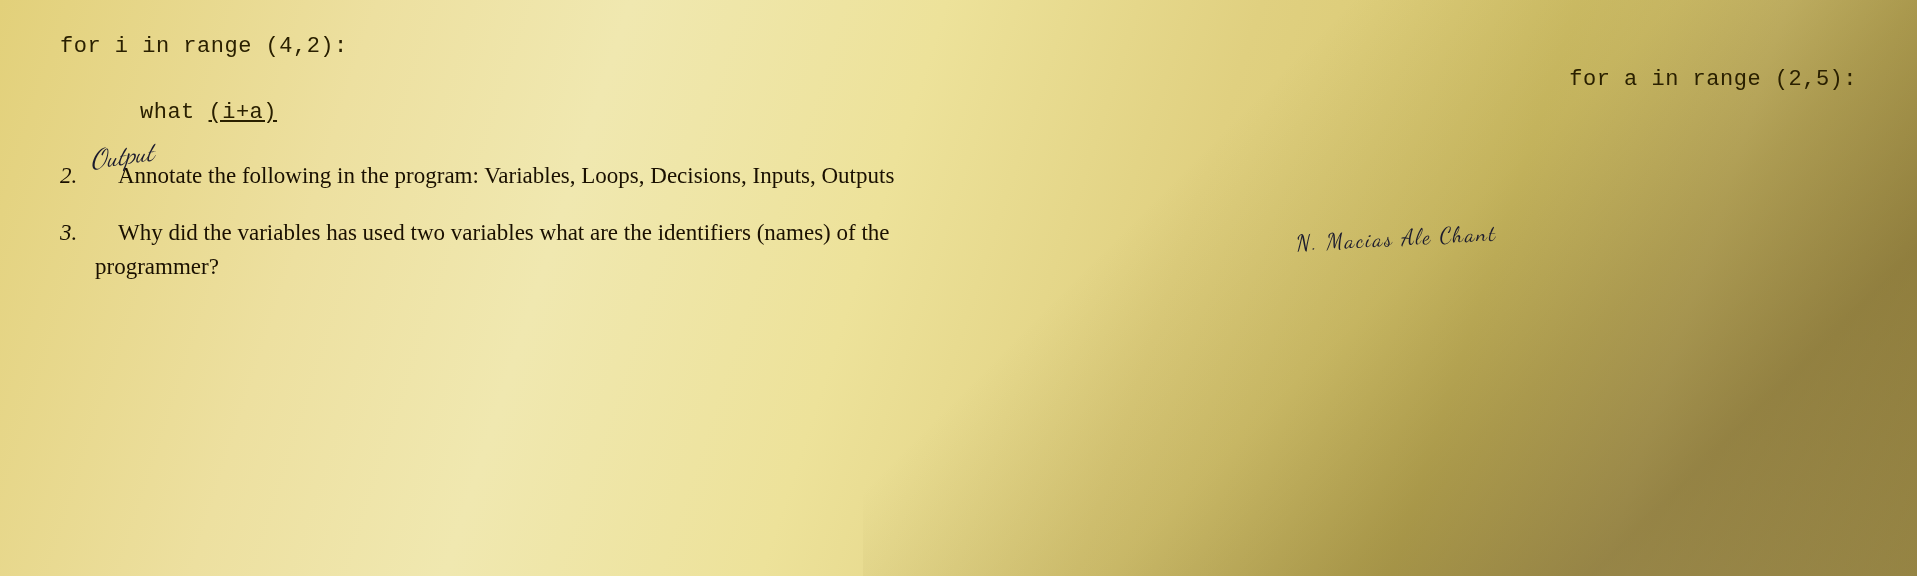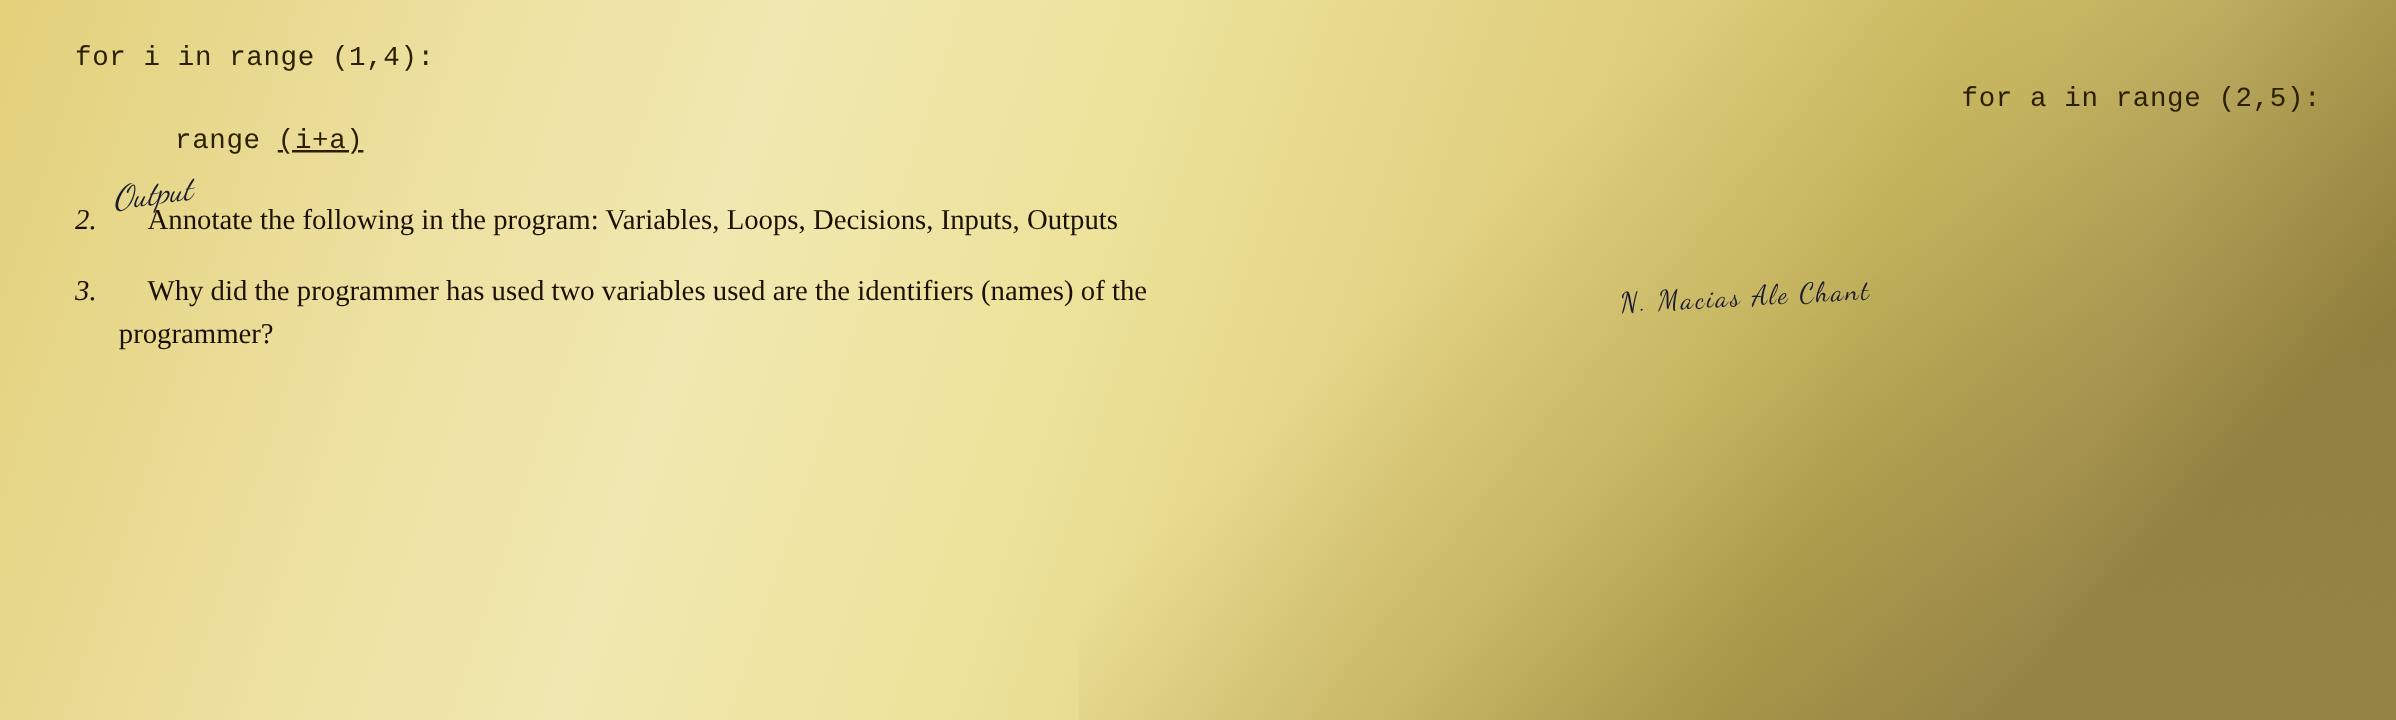--- a/index.html
+++ b/index.html
@@ -140,37 +140,37 @@
   </style>
 </head>
 <body>
 
 <div class="paper">
   <div class="shadow-overlay"></div>
 
   <div class="content">
 
     <div class="code-block">
-      <div class="code-line">for i in range (1,4):</div>
+      <div class="code-line">for i in range (4,2):</div>
       <div class="code-line indent-1">  for a in range (2,5):</div>
       <div class="code-line indent-2">
-        <span>range </span><span class="underline-text">(i+a)</span>
+        <span>what </span><span class="underline-text">(i+a)</span>
       </div>
     </div>
 
     <div class="handwritten-output">Output</div>
 
     <div class="handwritten-signature">N. Macias  Ale Chant</div>
 
     <div class="question question-2">
       <span class="question-number">2.</span>
       <span class="q-indent">Annotate the following in the program: Variables, Loops, Decisions, Inputs, Outputs</span>
     </div>
 
     <div class="question question-3">
       <span class="question-number">3.</span>
-      <span class="q-indent">Why did the programmer has used two variables used are the identifiers (names) of the</span>
+      <span class="q-indent">Why did the variables has used two variables what are the identifiers (names) of the</span>
       <br>
       <span style="padding-left: 35px; display: inline-block;">programmer?</span>
     </div>
 
   </div>
 </div>
 
 </body></html>

